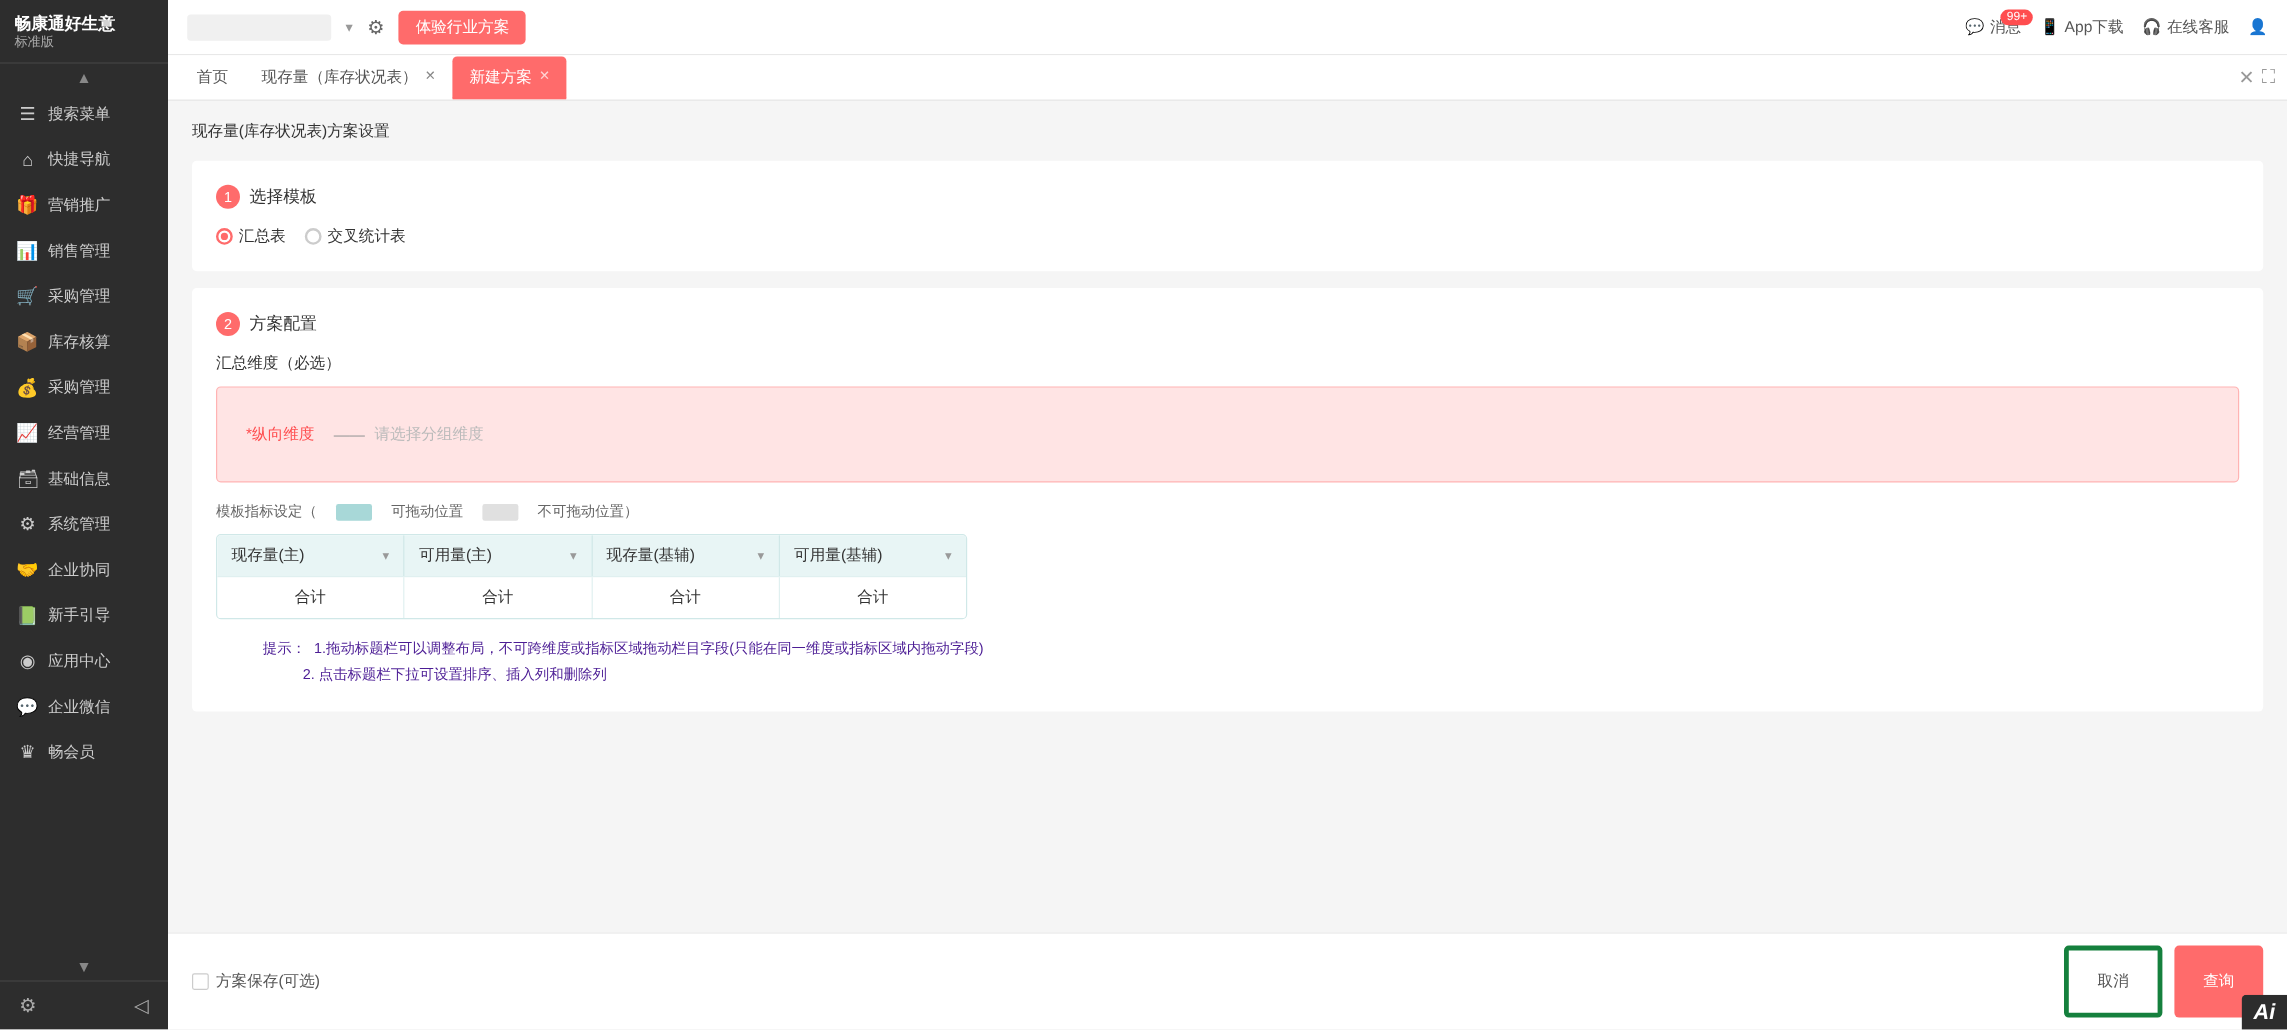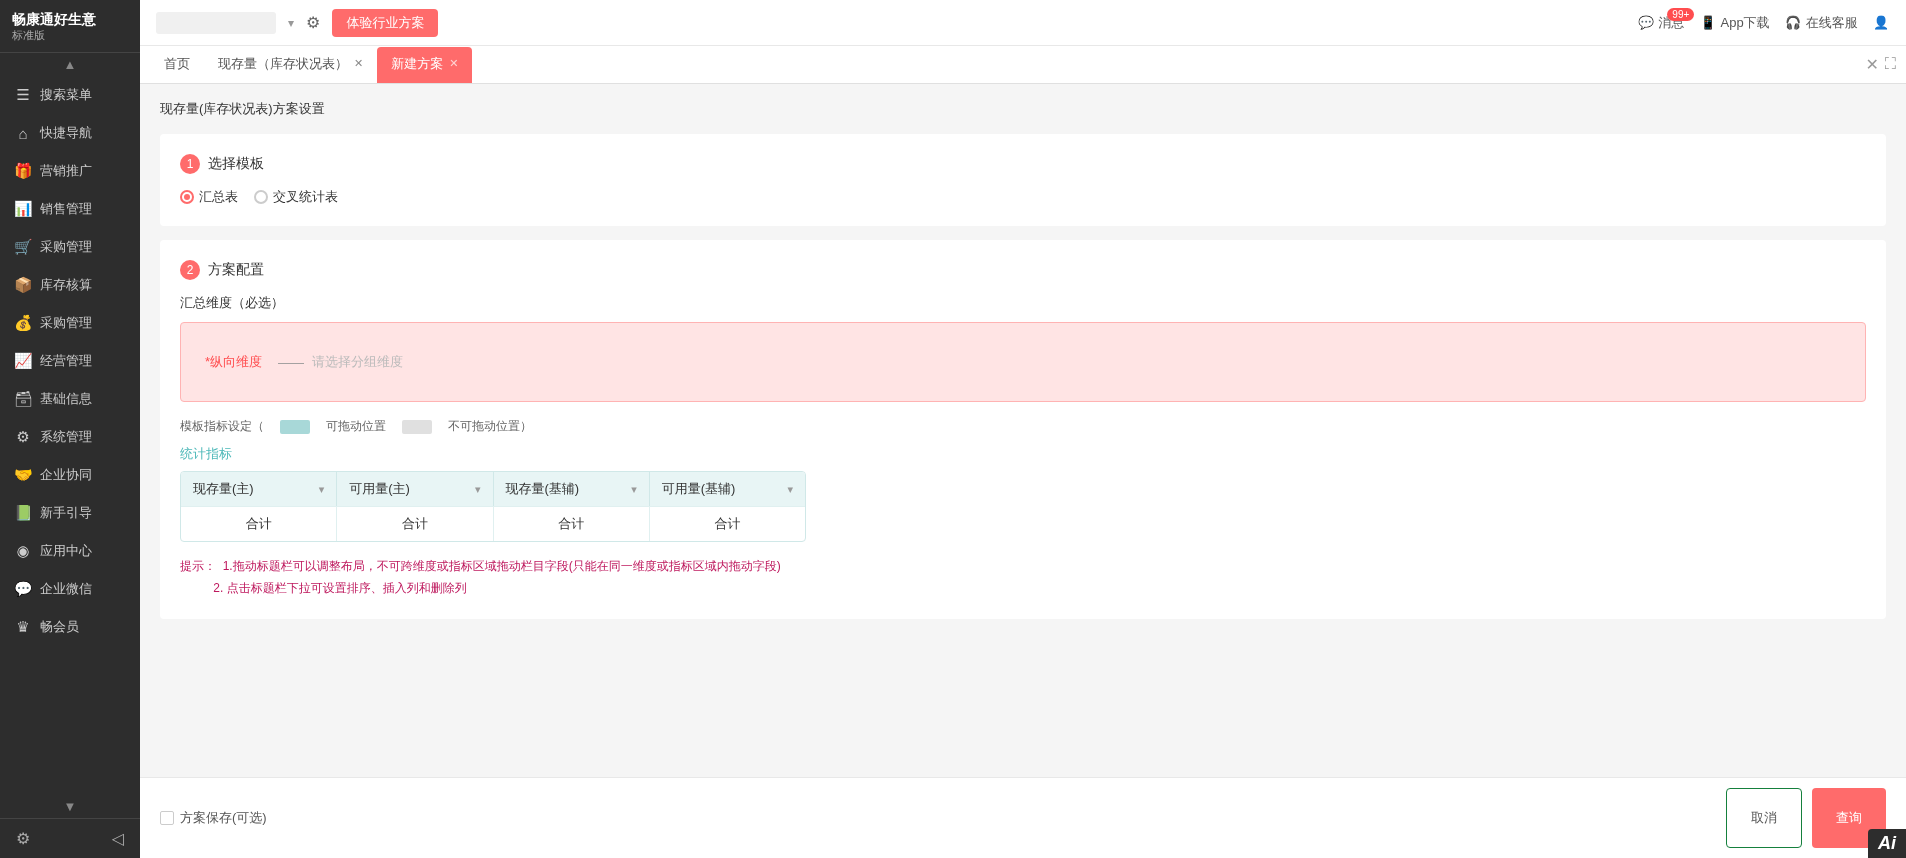--- a/index.html
+++ b/index.html
@@ -226,21 +226,21 @@
     .stat-cell {
       flex: 1;
       padding: 8px 12px;
       border-right: 1px solid #e0f0f0;
       font-size: 13px;
       color: #333;
       text-align: center;
     }
     .stat-cell:last-child { border-right: none; }
 
-    .tips { font-size: 12px; color: #be185d; margin-top: 14px; line-height: 1.8; }
+    .tips { font-size: 12px; color: #4c1d95; margin-top: 14px; line-height: 1.8; margin-left: 39px; }
 
     .footer-bar {
       background: #fff;
       border-top: 1px solid #e8e8e8;
       padding: 10px 20px;
       display: flex;
       align-items: center;
       justify-content: space-between;
       flex-shrink: 0;
     }
@@ -250,21 +250,21 @@
       height: 14px;
       border: 1px solid #ccc;
       border-radius: 2px;
       display: flex;
       align-items: center;
       justify-content: center;
     }
     .footer-btns { display: flex; gap: 10px; }
     .btn-cancel {
       background: #fff;
-      border: 1px solid #15803d;
+      border: 4px solid #15803d;
       border-radius: 4px;
       padding: 7px 24px;
       font-size: 13px;
       color: #555;
       cursor: pointer;
     }
     .btn-query {
       background: #ff6b6b;
       border: none;
       border-radius: 4px;
@@ -459,21 +459,20 @@
         <div class="legend-item">
           <div class="legend-box draggable"></div>
           <span>可拖动位置</span>
         </div>
         <div class="legend-item">
           <div class="legend-box non-draggable"></div>
           <span>不可拖动位置）</span>
         </div>
       </div>
 
-      <div class="stat-label">统计指标</div>
 
       <div class="stat-table">
         <div class="stat-table-header" id="stat-header">
             <div class="stat-col">
               <span>现存量(主)</span>
               <span class="chevron">▾</span>
             </div>
             <div class="stat-col">
               <span>可用量(主)</span>
               <span class="chevron">▾</span>

